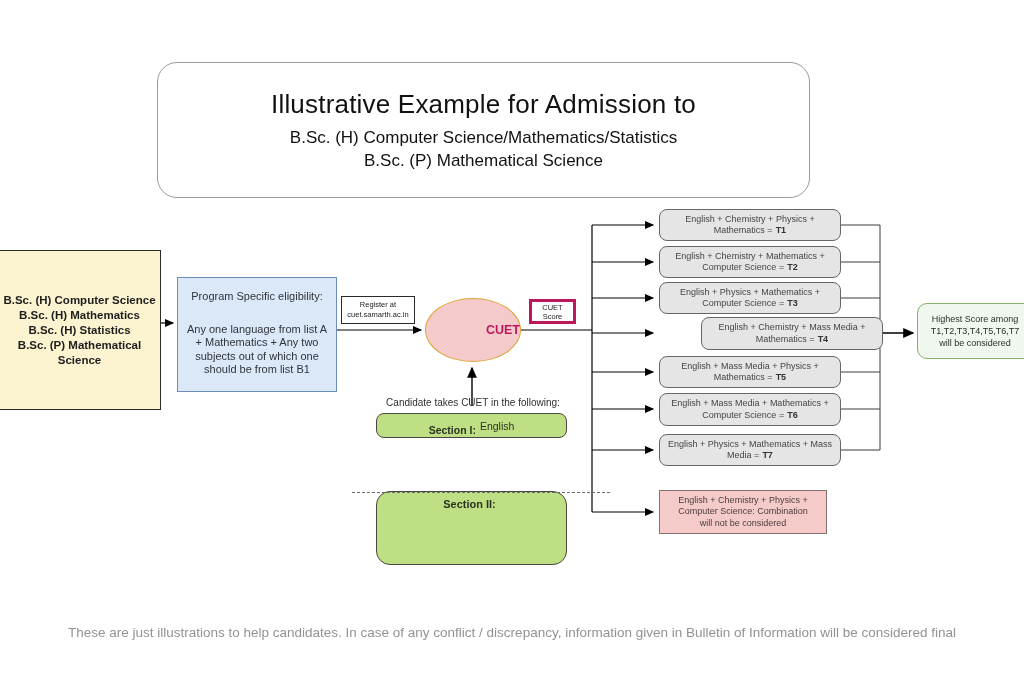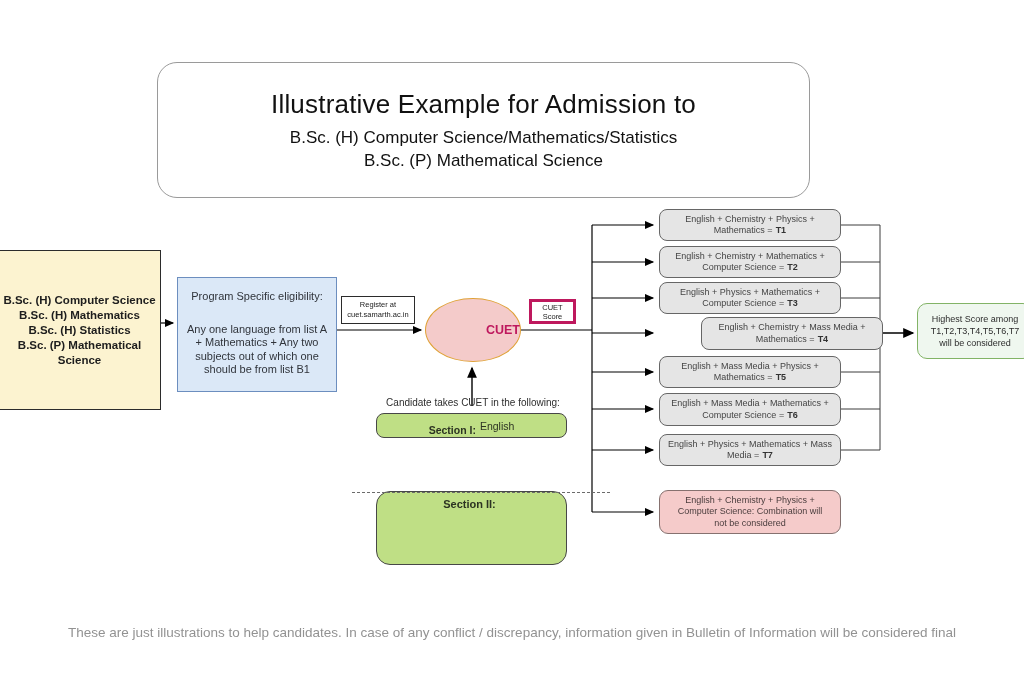--- a/index.html
+++ b/index.html
@@ -48,22 +48,22 @@
     justify-content:flex-end;font-weight:bold;font-size:12.5px;color:#be185d;z-index:2;
   }
   
   .combo-row{
     left:659px;width:182px;background:#e5e5e5;border:1px solid #666;border-radius:8px;
     display:flex;align-items:center;justify-content:center;text-align:center;
     font-size:9px;line-height:11.5px;color:#454545;padding:2px 7px;z-index:2;
   }
   .combo-row b{margin-left:3px;color:#333;}
   .invalid-row{
-    left:659px;top:490px;width:182px;height:44px;background:#F5CBCA;border:1px solid #86716f;
-    border-radius:9px;display:flex;align-items:center;justify-content:center;text-align:center;
+    left:659px;top:490px;width:168px;height:44px;background:#F5CBCA;border:1px solid #86716f;
+    border-radius:0;display:flex;align-items:center;justify-content:center;text-align:center;
     font-size:9px;line-height:11.5px;color:#4a3d3d;padding:2px 12px;z-index:2;
   }
   
   .result-box{
     left:917px;top:303px;width:116px;height:56px;background:#EFF7EF;border:1px solid #82B366;
     border-radius:10px;display:flex;flex-direction:column;justify-content:center;
     text-align:center;font-size:9px;line-height:12px;color:#2d2d2d;z-index:2;
   }
   
   .candidate-note{

